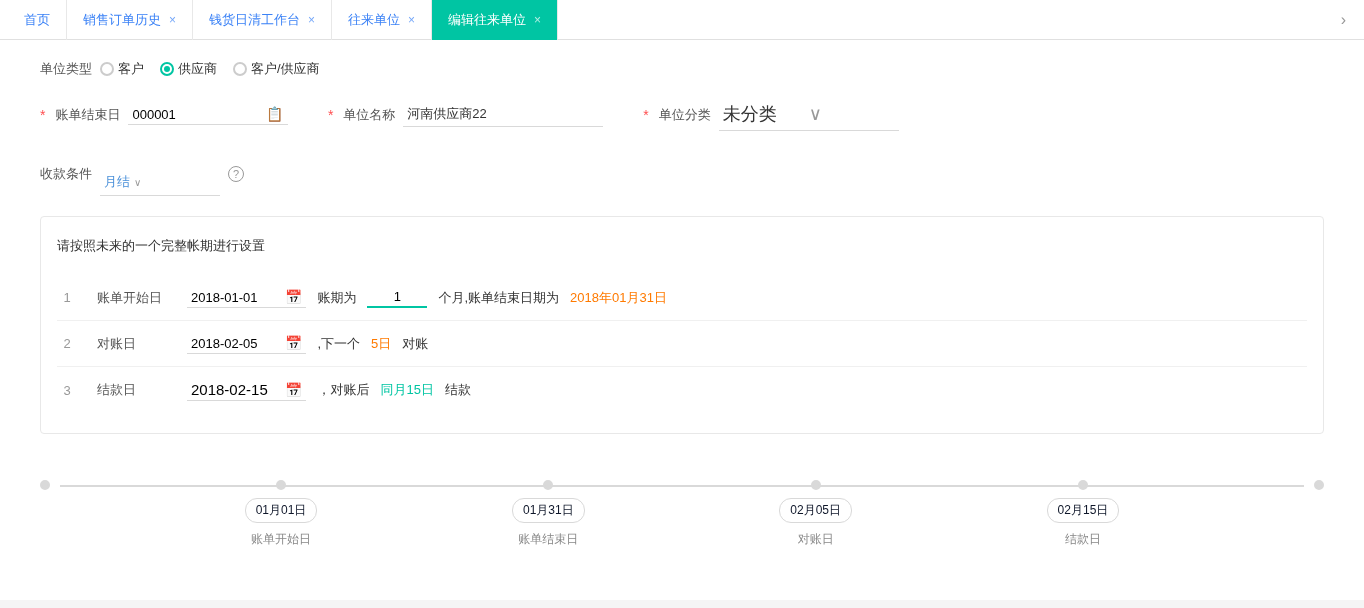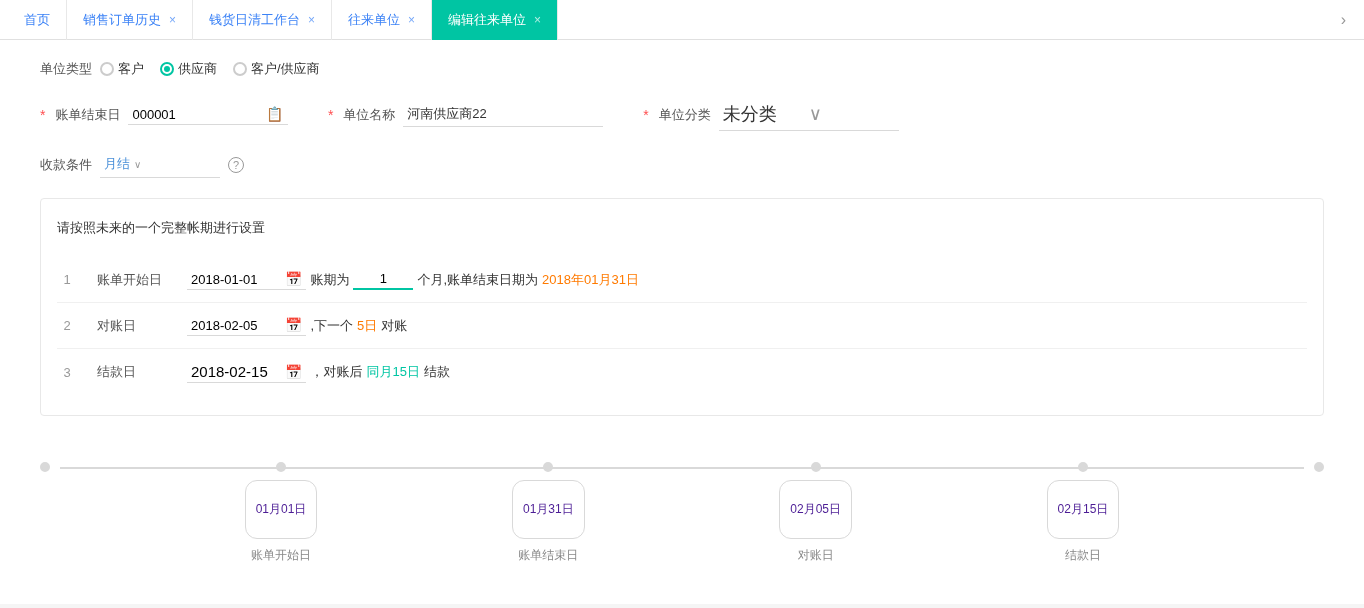--- a/index.html
+++ b/index.html
@@ -135,20 +135,21 @@
       cursor: pointer;
     }
     .select-input {
       display: flex;
       align-items: center;
       gap: 4px;
       border-bottom: 1px solid #d9d9d9;
       padding: 4px 4px;
       cursor: pointer;
       min-width: 120px;
+      margin-top: 18px;
     }
     .select-text {
       color: #4a90d9;
       font-size: 13px;
     }
     .chevron-icon {
       color: #999;
       font-size: 10px;
     }
     .dropdown-select {
@@ -209,21 +210,21 @@
       text-align: center;
     }
     .step-label {
       width: 70px;
       font-size: 13px;
       color: #555;
     }
     .step-content {
       display: flex;
       align-items: center;
-      gap: 4px;
+      gap: 11px;
       font-size: 13px;
       flex: 1;
     }
     .month-input {
       border: none;
       border-bottom: 2px solid #00c5a3;
       width: 60px;
       text-align: center;
       font-size: 13px;
       outline: none;
@@ -285,23 +286,23 @@
       background: #d9d9d9;
       border: 2px solid #d9d9d9;
     }
     .node-dot.start {
       background: #d9d9d9;
     }
     .node-badge {
       background: #fff;
       border: 1px solid #d9d9d9;
       border-radius: 12px;
-      padding: 20px 10px;
+      padding: 3px 10px;
       font-size: 12px;
-      color: #4c1d95;
+      color: #0f172a;
       white-space: nowrap;
     }
     .node-label {
       font-size: 12px;
       color: #888;
       white-space: nowrap;
     }
   </style>
 </head>
 <body>

